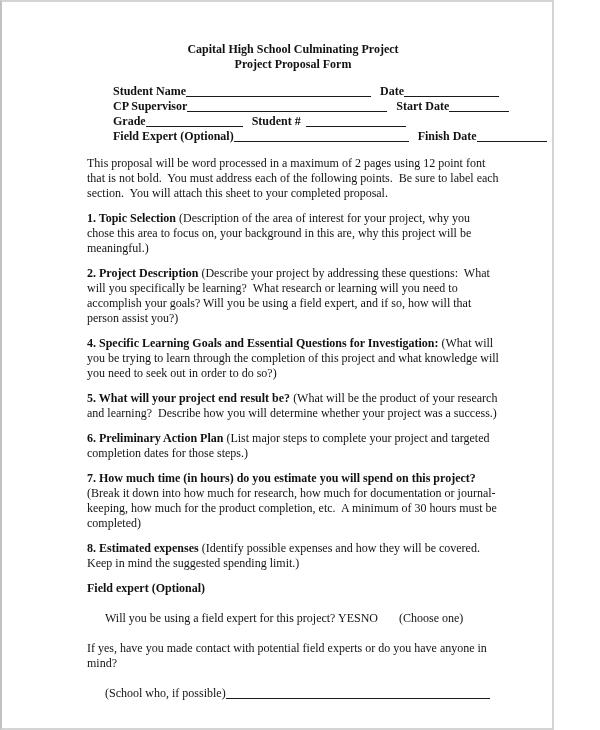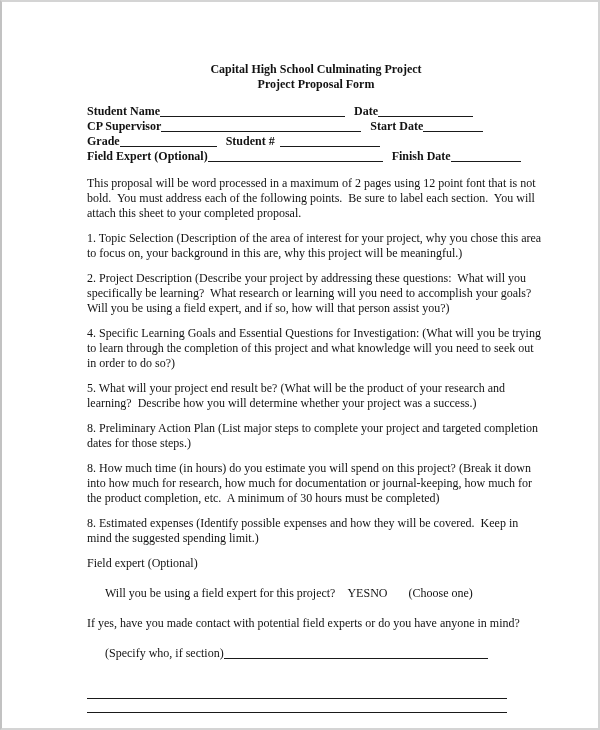--- a/index.html
+++ b/index.html
@@ -1,56 +1,56 @@
 <!DOCTYPE html>
 <html><head>
 <meta charset="utf-8">
 <style>
   html,body { margin:0; padding:0; background:#ffffff; }
   .page {
     position: relative;
-    width: 600px;
+    width: 554px;
     height: 730px;
     box-sizing: border-box;
     border: 2px solid #d4d4d4;
     border-left-color: #c2c2c2;
     background: #ffffff;
-    padding: 60px 53px 0 85px;
+    padding: 40px 53px 0 85px;
     font-family: "Liberation Serif", "DejaVu Serif", serif;
     font-size: 12px;
     line-height: 15px;
     color: #121212;
     overflow: hidden;
   }
   .title-block { text-align: center; font-weight: bold; margin-bottom: 12px; }
   .title-block div { white-space: pre-wrap; }
 
-  .header-fields { margin-bottom: 12px; }
+  .header-fields { margin-bottom: 12px; margin-left: 26px; }
   .frow { white-space: nowrap; height: 15px; }
   .lbl { font-weight: bold; }
   .gap { margin-left: 9px; }
   .gap-sm { margin-left: 5px; }
   .fill {
     display: inline-block;
     height: 11px;
     border-bottom: 1px solid #1a1a1a;
     vertical-align: -2px;
   }
   .w185 { width: 185px; } .w95 { width: 95px; }
   .w97 { width: 97px; }  .w100 { width: 100px; }
   .w200 { width: 200px; } .w60 { width: 60px; }
   .w175 { width: 175px; } .w70 { width: 70px; }
   .w264 { width: 264px; }
 
   p.para { margin: 10px 0; white-space: pre-wrap; }
-  .b { font-weight: normal; }
+  .b { font-weight: bold; }
 
   .fe-block { margin: 10px 0; }
   .fe-line { white-space: pre-wrap; }
-  .yes-opt { margin-left: 9px; }
+  .yes-opt { }
   .no-opt { }
   .choose { margin-left: 21px; }
 
   .blank-line {
     width: 420px;
     height: 12px;
     border-bottom: 1px solid #1a1a1a;
   }
   .blank-line + .blank-line { margin-top: 1px; }
   .blank-lines { margin-top: 4px; }
@@ -84,34 +84,34 @@
 
   <p class="para"><span class="b">1. Topic Selection</span><span> (Description of the area of interest for your project, why you chose this area to focus on, your background in this are, why this project will be meaningful.)</span></p>
 
   <p class="para"><span class="b">2. Project Description</span><span> (Describe your project by addressing these questions:  What will you specifically be learning?  What research or learning will you need to accomplish your goals? Will you be using a field expert, and if so, how will that person assist you?)</span></p>
 
 
   <p class="para"><span class="b">4. Specific Learning Goals and Essential Questions for Investigation:</span><span> (What will you be trying to learn through the completion of this project and what knowledge will you need to seek out in order to do so?)</span></p>
 
   <p class="para"><span class="b">5. What will your project end result be?</span><span> (What will be the product of your research and learning?  Describe how you will determine whether your project was a success.)</span></p>
 
-  <p class="para"><span class="b">8. Preliminary Action Plan</span><span> (List major steps to complete your project and targeted completion dates for those steps.)</span></p>
+  <p class="para"><span class="b">6. Preliminary Action Plan</span><span> (List major steps to complete your project and targeted completion dates for those steps.)</span></p>
 
-  <p class="para"><span class="b">8. How much time (in hours) do you estimate you will spend on this project?</span><span> (Break it down into how much for research, how much for documentation or journal-keeping, how much for the product completion, etc.  A minimum of 30 hours must be completed)</span></p>
+  <p class="para"><span class="b">7. How much time (in hours) do you estimate you will spend on this project?</span><span> (Break it down into how much for research, how much for documentation or journal-keeping, how much for the product completion, etc.  A minimum of 30 hours must be completed)</span></p>
 
   <p class="para"><span class="b">8. Estimated expenses</span><span> (Identify possible expenses and how they will be covered.  Keep in mind the suggested spending limit.)</span></p>
 
   <div class="fe-block">
     <div class="fe-line b">Field expert (Optional)</div>
     <div class="fe-line">
       <span>Will you be using a field expert for this project? </span><span class="yes-opt">YES</span><span class="no-opt">NO</span><span class="choose">(Choose one)</span>
     </div>
     <div class="fe-line">If yes, have you made contact with potential field experts or do you have anyone in mind?</div>
     <div class="fe-line">
-      <span>(Specify who, if section)</span><span class="fill w264"></span>
+      <span>(School who, if possible)</span><span class="fill w264"></span>
     </div>
   </div>
 
   <div class="blank-lines">
     <div class="blank-line"></div>
     <div class="blank-line"></div>
   </div>
 
 </div>
 

